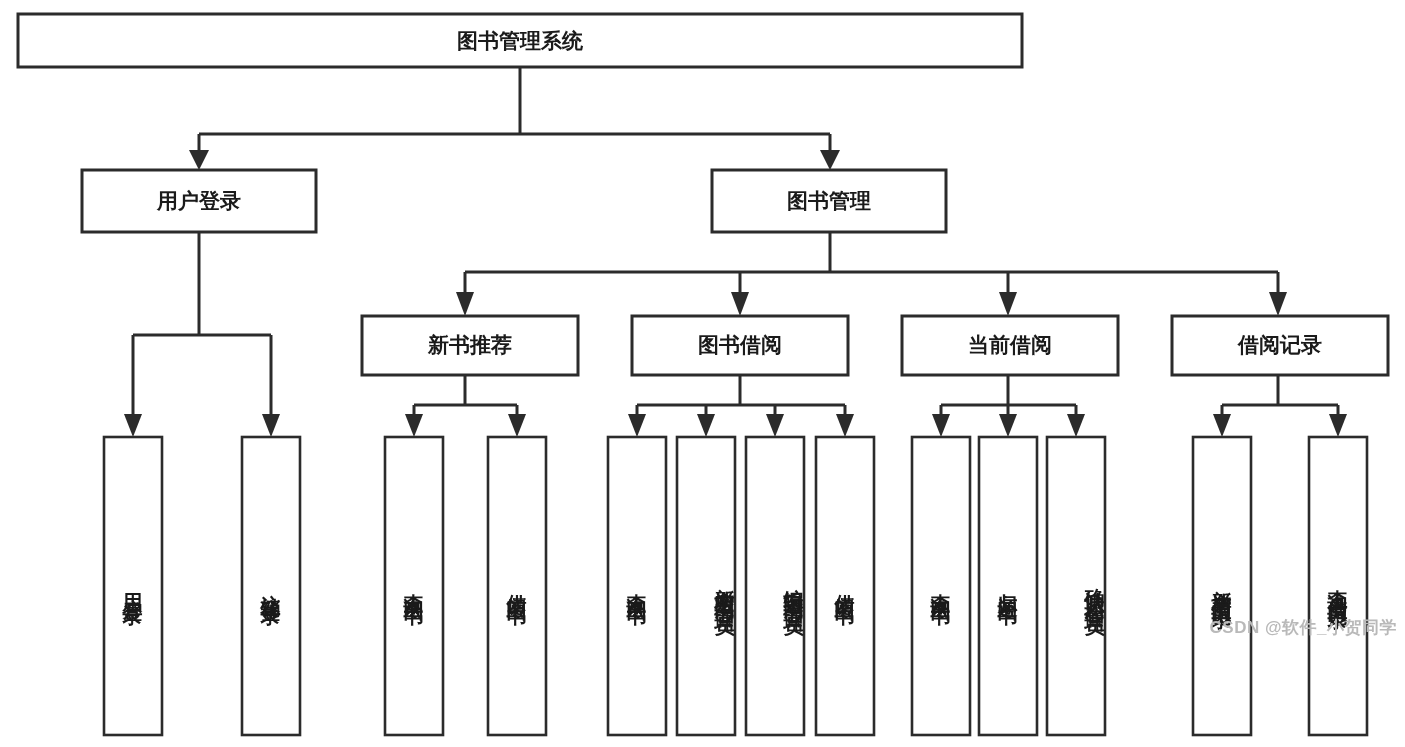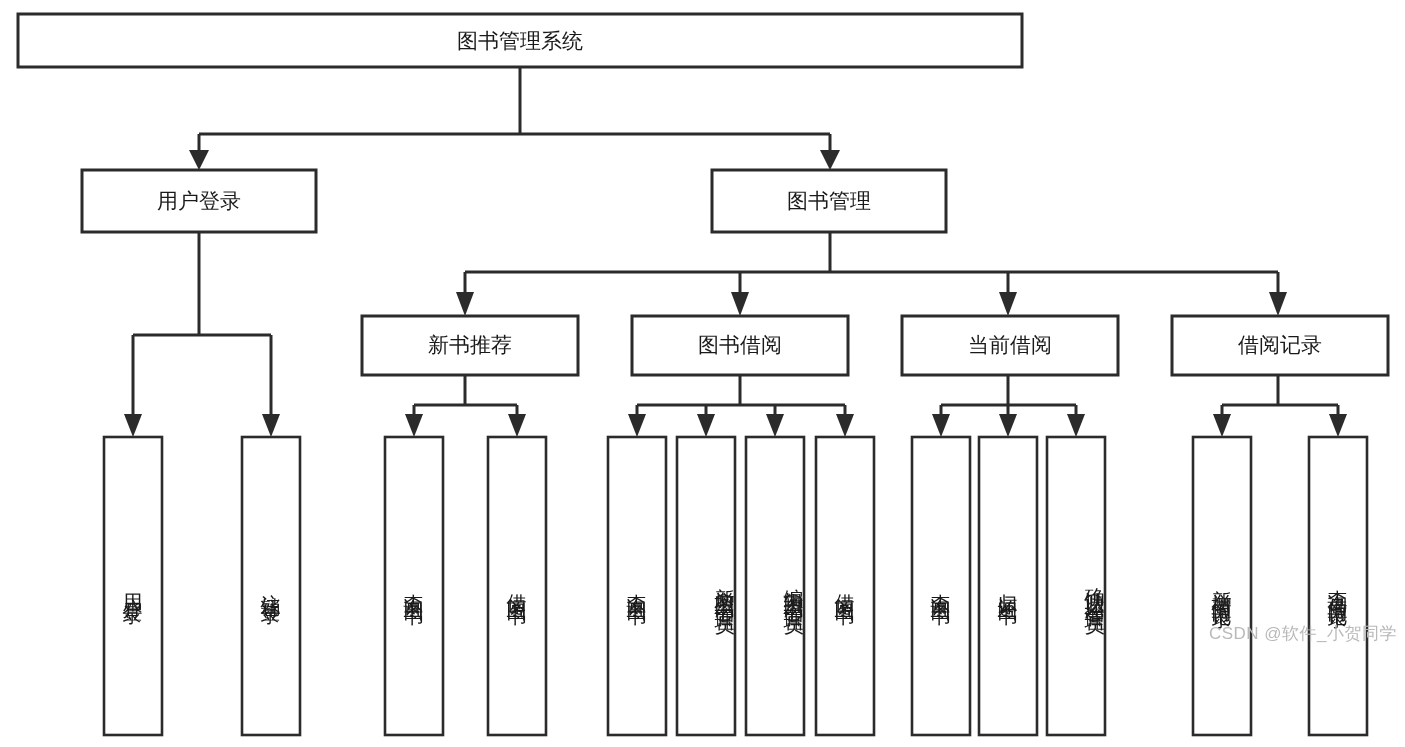--- a/index.html
+++ b/index.html
@@ -12,20 +12,21 @@
     width: 1405px;
     height: 747px;
     font-family: "Liberation Sans", "DejaVu Sans", sans-serif;
     overflow: hidden;
     position: relative;
   }
   #diagram-root {
     position: relative;
     width: 1405px;
     height: 651px;
+    font-weight: bold;
   }
   svg#tree-svg {
     position: absolute;
     top: 0;
     left: 0;
     width: 1405px;
     height: 747px;
     display: block;
   }
   .node-box {
@@ -70,21 +71,21 @@
     display: flex;
     align-items: center;
     justify-content: center;
     white-space: nowrap;
     pointer-events: none;
     user-select: none;
   }
   .watermark {
     position: absolute;
     right: 8px;
-    bottom: 6px;
+    bottom: 12px;
     font-family: "Liberation Sans", "DejaVu Sans", sans-serif;
     font-size: 17px;
     color: #b9b9b9;
     letter-spacing: 0.5px;
     white-space: nowrap;
     user-select: none;
   }
 </style>
 </head>
 <body>

